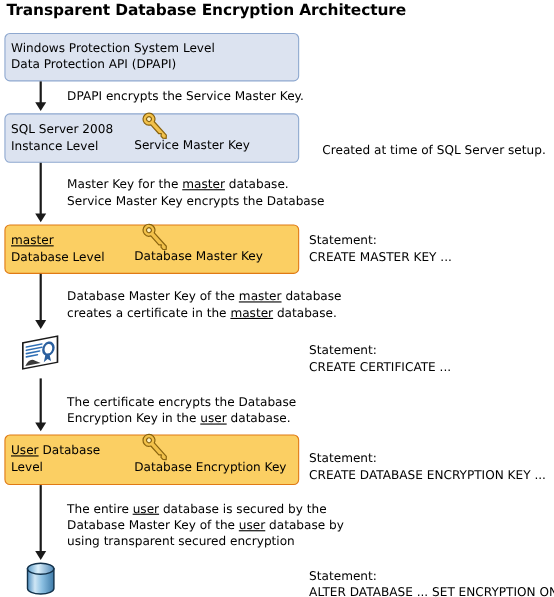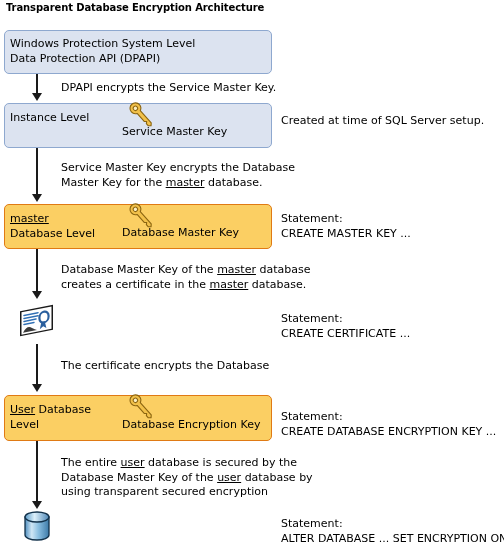--- a/index.html
+++ b/index.html
@@ -13,21 +13,21 @@
     position: relative;
     font-family: "DejaVu Sans", "Liberation Sans", sans-serif;
     font-size: 11px;
     color: #000000;
     overflow: hidden;
   }
   .title {
     position: absolute;
     left: 6px;
     top: 2px;
-    font-size: 10px;
+    font-size: 14px;
     font-weight: bold;
     letter-spacing: -0.1px;
     color: #000;
   }
   
   .box {
     position: absolute;
     box-sizing: border-box;
     border-radius: 5px;
   }
@@ -104,41 +104,42 @@
 </div>
 
 <div class="vline" style="top:74px; height:23px;"></div>
 <div class="arrowhead" style="left:32px; top:93px;"></div>
 <div class="steplabel" style="left:49px; top:81px;">
   <div>DPAPI encrypts the Service Master Key.</div>
 </div>
 
 <div class="box box-blue" style="left:4px; top:103px; width:268px; height:45px;"></div>
 <div class="box-left" style="top:111px;">
+  <div>SQL Server 2008</div>
   <div>Instance Level</div>
 </div>
 
 <span class="icon" style="left:124px; top:97px;">
   <svg width="36" height="36" viewBox="0 0 36 36">
     <g transform="rotate(-42 18 18)">
       <path d="M17.6 3.2 a5.4 5.4 0 0 1 5.4 5.4 a5.4 5.4 0 0 1 -3.4 5.0 l0 16.4 l-2.1 2.1 l-2.1 -2.1 l0 -2.6 l1.7 -1.4 l-1.7 -1.5 l0 -10.9 a5.4 5.4 0 0 1 -3.2 -5.0 a5.4 5.4 0 0 1 5.4 -5.4 z" fill="#f2c14a" stroke="#8a6410" stroke-width="1.1" stroke-linejoin="round"></path>
       <circle cx="17.6" cy="8.6" r="2.2" fill="#fdf0c2" stroke="#8a6410" stroke-width="1"></circle>
     </g>
   </svg>
 </span>
 <div class="box-mid" style="left:122px; top:125px;">Service Master Key</div>
-<div class="sidelabel" style="top:114px;">
+<div class="sidelabel" style="top:130px;margin-left:12px;">
   <div>Created at time of SQL Server setup.</div>
 </div>
 
 <div class="vline" style="top:148px; height:49px;"></div>
 <div class="arrowhead" style="left:32px; top:194px;"></div>
 <div class="steplabel" style="left:49px; top:161px;">
+  <div>Master Key for the <u class="u">master</u> database.</div>
   <div>Service Master Key encrypts the Database</div>
-  <div>Master Key for the <u class="u">master</u> database.</div>
 </div>
 
 <div class="box box-orange" style="left:4px; top:204px; width:268px; height:45px;"></div>
 <div class="box-left" style="top:212px;">
   <div><u class="u">master</u></div>
   <div>Database Level</div>
 </div>
 <span class="icon" style="left:124px; top:198px;">
   <svg width="36" height="36" viewBox="0 0 36 36">
     <g transform="rotate(-42 18 18)">
@@ -179,20 +180,21 @@
 </span>
 <div class="sidelabel" style="top:312px;">
   <div>Statement:</div>
   <div>CREATE CERTIFICATE ...</div>
 </div>
 
 <div class="vline" style="top:344px; height:44px;"></div>
 <div class="arrowhead" style="left:32px; top:384px;"></div>
 <div class="steplabel" style="left:49px; top:359px;">
   <div>The certificate encrypts the Database</div>
+  <div>Encryption Key in the <u class="u">user</u> database.</div>
 </div>
 
 <div class="box box-orange" style="left:4px; top:395px; width:268px; height:46px;"></div>
 <div class="box-left" style="top:403px;">
   <div><u class="u">User</u><span> Database</span></div>
   <div>Level</div>
 </div>
 <span class="icon" style="left:124px; top:389px;">
   <svg width="36" height="36" viewBox="0 0 36 36">
     <g transform="rotate(-42 18 18)">

